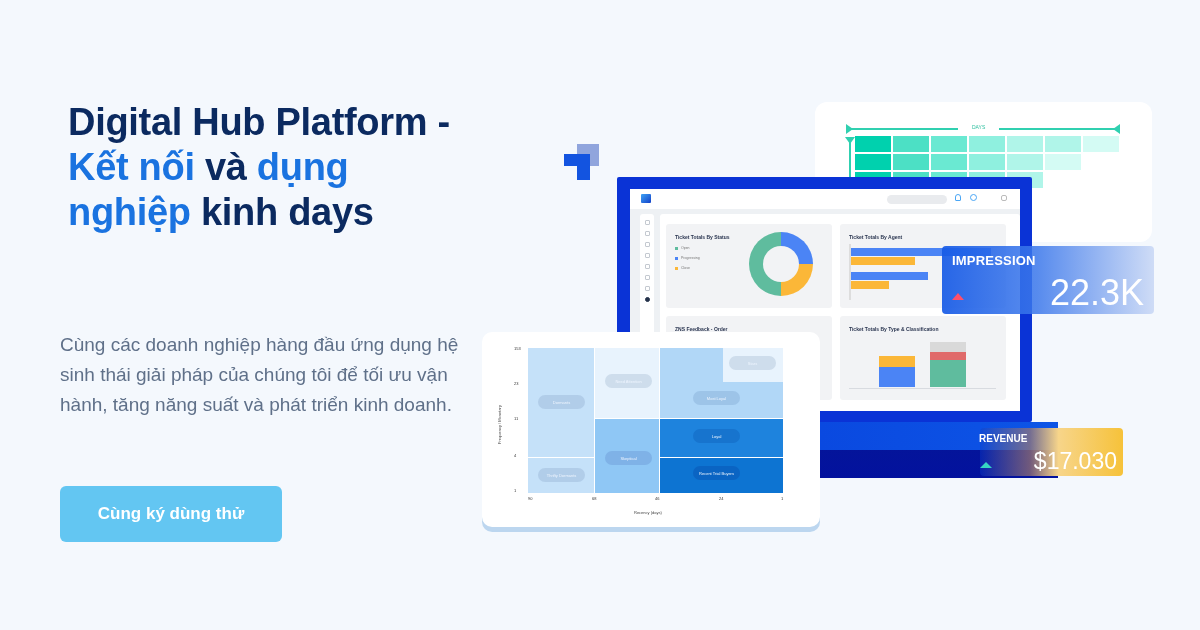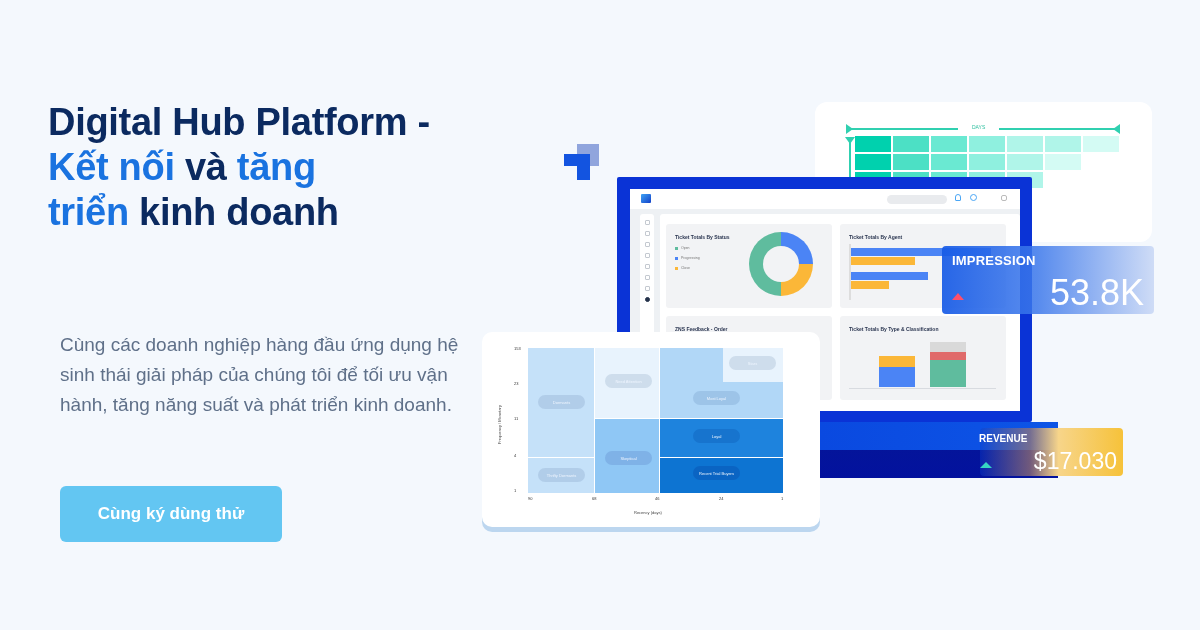--- a/index.html
+++ b/index.html
@@ -1,20 +1,20 @@
 <!DOCTYPE html>
 <html><head>
 <meta charset="utf-8">
 <style>
   * { box-sizing: border-box; margin: 0; padding: 0; }
   html, body { width: 1200px; height: 630px; overflow: hidden; }
   body { background: #f4f8fd; font-family: "Liberation Sans", sans-serif; position: relative; }
 
   
-  .hero { position: absolute; left: 48px; top: 100px; width: 420px; }
+  .hero { position: absolute; left: 68px; top: 100px; width: 420px; }
   .hero-title { font-size: 38px; font-weight: 700; line-height: 45px; color: #0b2a60; letter-spacing: -0.3px; }
   .hero-title .hl { color: #1a73e0; }
   .hero-desc { position: absolute; left: 60px; top: 330px; width: 400px; font-size: 19px; line-height: 30px; color: #5f7089; }
   .cta { position: absolute; left: 60px; top: 486px; width: 222px; height: 56px; background: #63c6f2; border-radius: 6px;
          color: #fff; font-size: 17px; font-weight: 700; display: flex; align-items: center; justify-content: center; cursor: pointer; }
 
   
   .deco-a { position: absolute; left: 577px; top: 144px; width: 22px; height: 22px; background: #6f8ad1; opacity: .75; }
   .deco-b { position: absolute; left: 564px; top: 154px; width: 26px; height: 12px; background: #1354e0; }
   .deco-c { position: absolute; left: 577px; top: 154px; width: 13px; height: 26px; background: #1354e0; }
@@ -80,22 +80,22 @@
   .rfm .xlabel { position: absolute; left: 152px; top: 178px; font-size: 4px; color: #444; }
   .cell { position: absolute; }
   .pill { position: absolute; height: 14px; border-radius: 7px; font-size: 4px; color: #eef5ff; display: flex; align-items: center; justify-content: center; white-space: nowrap; }
 </style>
 </head>
 <body>
 
 <div class="hero">
   <h1 class="hero-title">
     <span>Digital Hub Platform -</span><br>
-    <span class="hl">Kết nối</span><span> và </span><span class="hl">tăng</span><br>
-    <span class="hl">triển</span><span> kinh doanh</span><br>
+    <span class="hl">Kết nối</span><span> và </span><span class="hl">dụng</span><br>
+    <span class="hl">nghiệp</span><span> kinh days</span><br>
   </h1>
 </div>
 <p class="hero-desc">Cùng các doanh nghiệp hàng đầu ứng dụng hệ sinh thái giải pháp của chúng tôi để tối ưu vận hành, tăng năng suất và phát triển kinh doanh.</p>
 <div class="cta">Cùng ký dùng thử</div>
 
 <div class="deco-a"></div>
 <div class="deco-b"></div>
 <div class="deco-c"></div>
 
 <div class="cohort">
@@ -191,21 +191,21 @@
         <div style="position:absolute;left:9px;top:72px;width:147px;height:1px;background:#d8dbe0;"></div>
       </div>
     </div>
   </div>
 </div>
 <div class="laptop-base"></div>
 <div class="laptop-base2"></div>
 
 <div class="impression">
   <div class="lbl">IMPRESSION</div>
-  <div class="val">53.8K</div>
+  <div class="val">22.3K</div>
   <div class="tri-up-red"></div>
 </div>
 
 <div class="revenue">
   <div class="lbl">REVENUE</div>
   <div class="val">$17.030</div>
   <div class="tri-up-teal"></div>
 </div>
 
 <div class="rfm">

